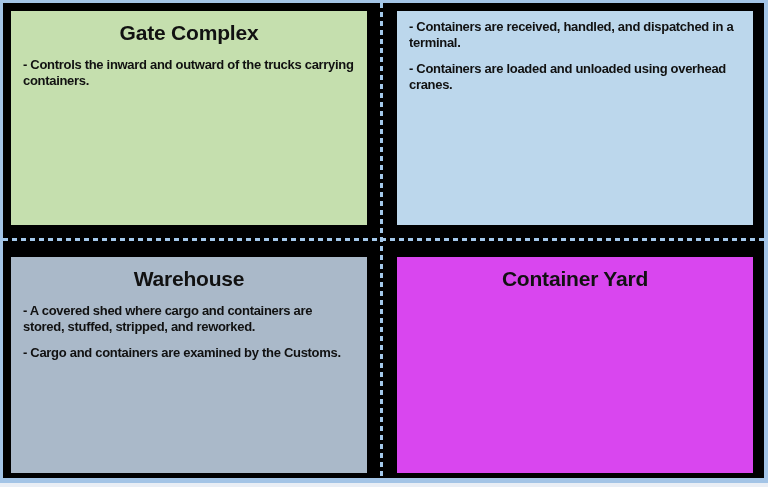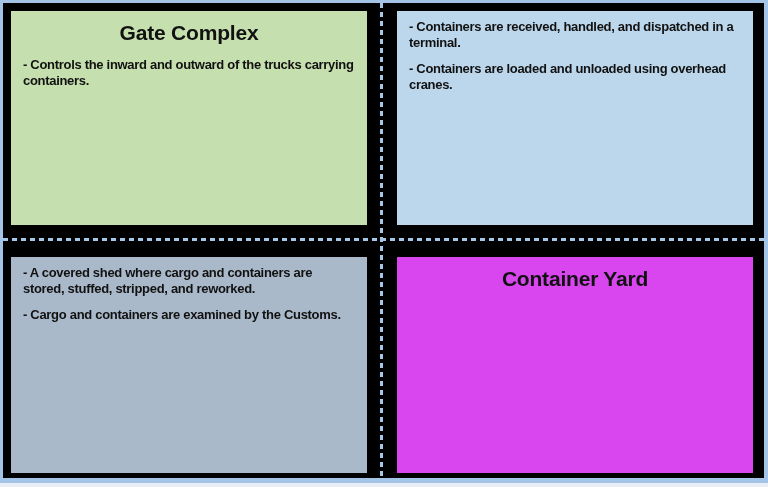--- a/index.html
+++ b/index.html
@@ -79,20 +79,21 @@
     <h2>Gate Complex</h2>
     <p>- Controls the inward and outward of the trucks carrying containers.</p>
   </section>
 
   <section class="panel tr" style="background: rgb(188, 215, 236);">
     <p>- Containers are received, handled, and dispatched in a terminal.</p>
     <p>- Containers are loaded and unloaded using overhead cranes.</p>
   </section>
 
   <section class="panel bl" style="background: rgb(170, 185, 201);">
+    <h2>Warehouse</h2>
     <p>- A covered shed where cargo and containers are stored, stuffed, stripped, and reworked.</p>
     <p>- Cargo and containers are examined by the Customs.</p>
   </section>
 
   <section class="panel br" style="background: #d946ef;">
     <h2>Container Yard</h2>
   </section>
 </div>
 
 </body></html>

